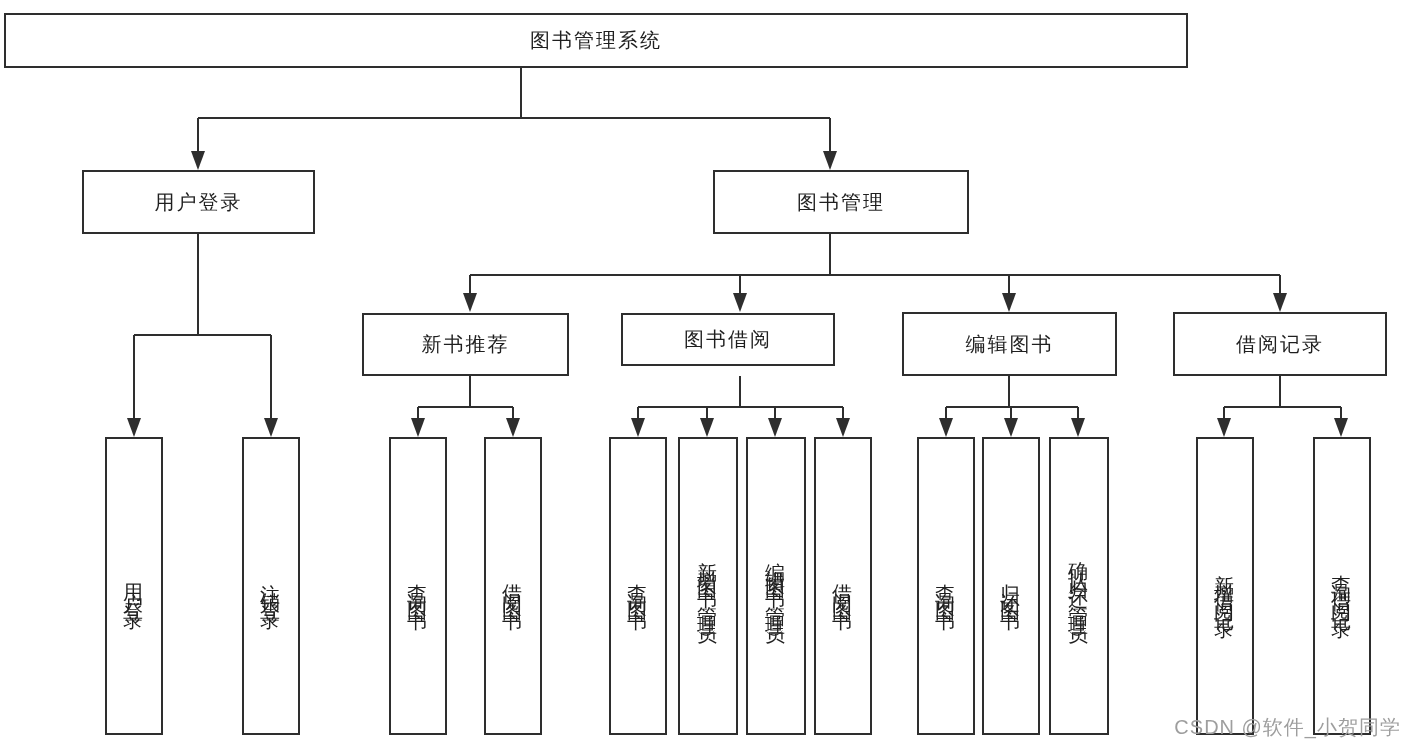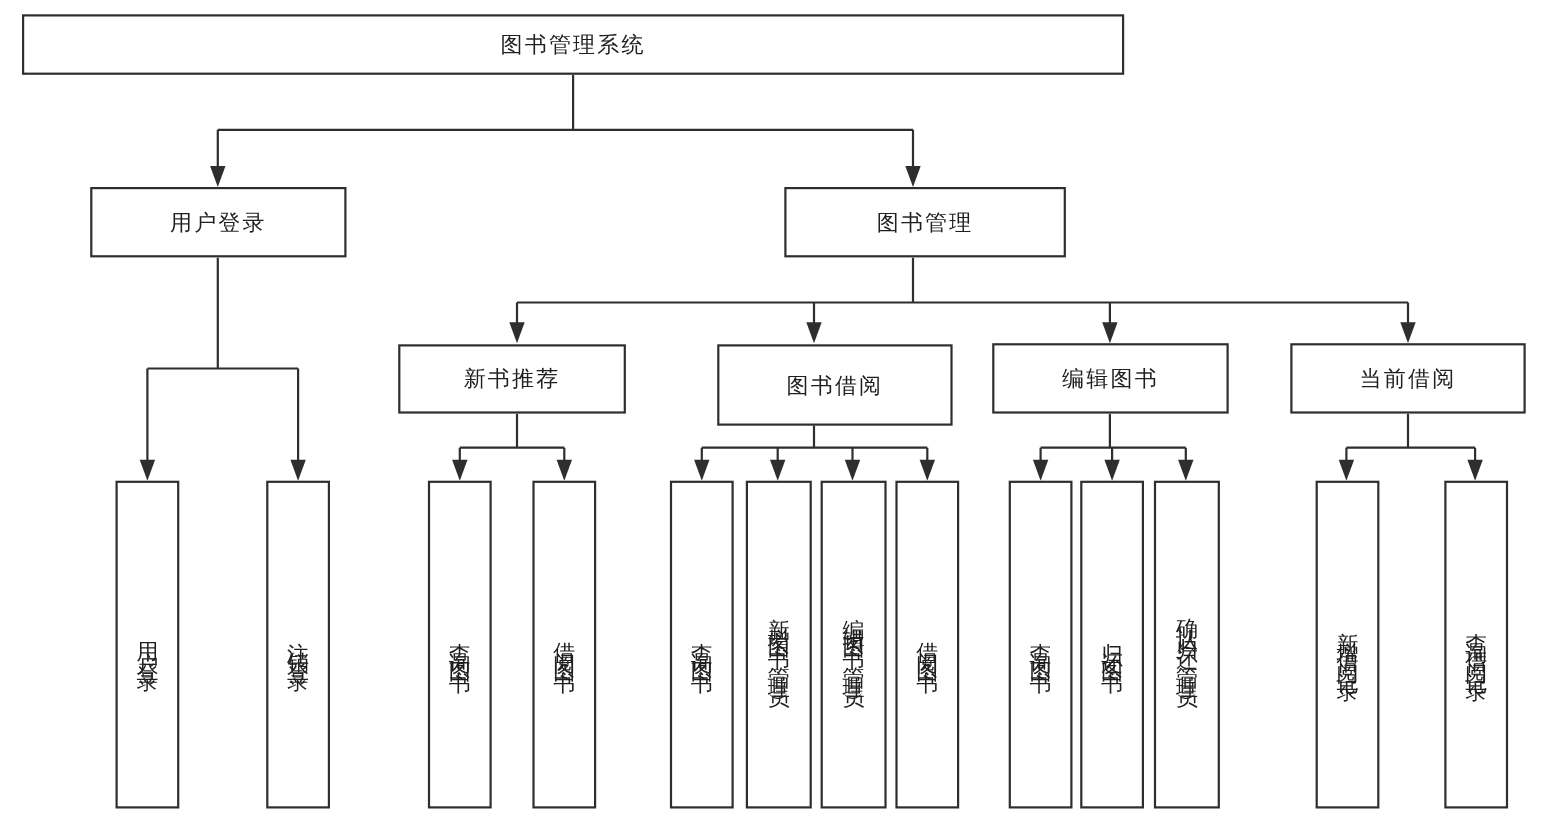--- a/index.html
+++ b/index.html
@@ -90,42 +90,43 @@
       <polygon points="768,418 782,418 775,437"></polygon>
       <polygon points="836,418 850,418 843,437"></polygon>
       <polygon points="939,418 953,418 946,437"></polygon>
       <polygon points="1004,418 1018,418 1011,437"></polygon>
       <polygon points="1071,418 1085,418 1078,437"></polygon>
       <polygon points="1217,418 1231,418 1224,437"></polygon>
       <polygon points="1334,418 1348,418 1341,437"></polygon>
     </g>
   </svg>
 
-  <div class="node" style="left:20px; top:13px; width:1002px; height:55px">图书管理系统</div>
+  <div class="node" style="left:4px; top:13px; width:1184px; height:55px">图书管理系统</div>
 
   <div class="node" style="left:82px; top:170px; width:233px; height:64px">用户登录</div>
   <div class="node" style="left:713px; top:170px; width:256px; height:64px">图书管理</div>
 
   <div class="node" style="left:362px; top:313px; width:207px; height:63px">新书推荐</div>
-  <div class="node" style="left:652px; top:313px; width:214px; height:74px">图书借阅</div>
+  <div class="node" style="left:621px; top:313px; width:214px; height:53px">图书借阅</div>
   <div class="node" style="left:902px; top:312px; width:215px; height:64px">编辑图书</div>
-  <div class="node" style="left:1173px; top:312px; width:214px; height:64px">当前借阅</div>
+  <div class="node" style="left:1173px; top:312px; width:214px; height:64px">借阅记录</div>
 
   <div class="node leaf" style="left:105px; top:437px">用户登录</div>
   <div class="node leaf" style="left:242px; top:437px">注销登录</div>
 
   <div class="node leaf" style="left:389px; top:437px">查询图书</div>
   <div class="node leaf" style="left:484px; top:437px">借阅图书</div>
 
   <div class="node leaf" style="left:609px; top:437px">查询图书</div>
   <div class="node leaf" style="left:678px; top:437px; width:60px">新增图书（管理员）</div>
   <div class="node leaf" style="left:746px; top:437px; width:60px">编辑图书（管理员）</div>
   <div class="node leaf" style="left:814px; top:437px">借阅图书</div>
 
   <div class="node leaf" style="left:917px; top:437px">查询图书</div>
   <div class="node leaf" style="left:982px; top:437px">归还图书</div>
   <div class="node leaf" style="left:1049px; top:437px; width:60px">确认归还（管理员）</div>
 
   <div class="node leaf" style="left:1196px; top:437px">新增借阅记录</div>
   <div class="node leaf" style="left:1313px; top:437px">查询借阅记录</div>
 
+  <div class="watermark">CSDN @软件_小贺同学</div>
 
 </div>
 
 </body></html>

